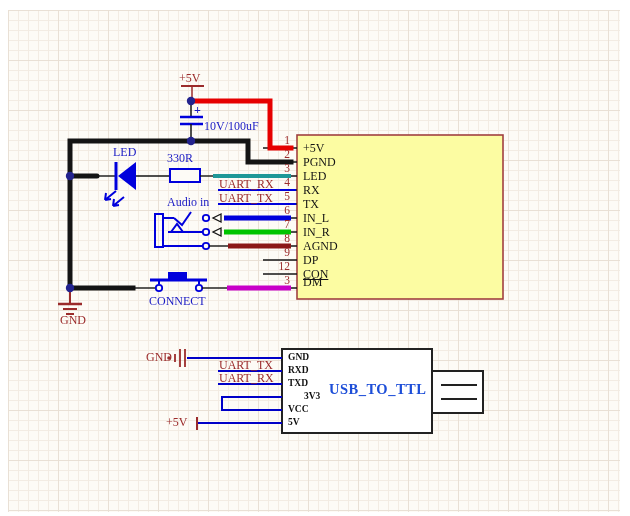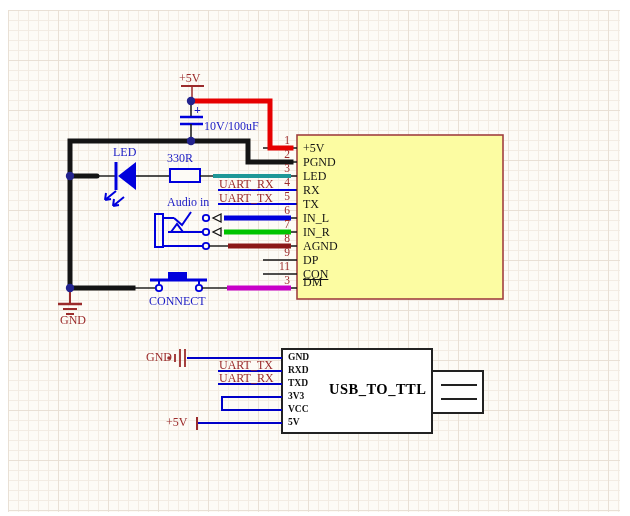--- a/index.html
+++ b/index.html
@@ -12,21 +12,21 @@
       linear-gradient(#f3ece3 1px, transparent 1px),
       linear-gradient(90deg,#f3ece3 1px, transparent 1px);
     background-size:50px 50px,50px 50px,10px 10px,10px 10px;}
   svg{position:absolute;left:0;top:0;}
   .t{position:absolute;white-space:nowrap;line-height:1.15;}
   .dr{color:#9b2b2b;font-size:12px;}
   .bl{color:#1a1ac4;font-size:12px;}
   .pinname{position:absolute;left:303px;color:#141414;font-size:12px;line-height:14px;}
   .pinnum{position:absolute;left:258px;width:32px;text-align:right;color:#9b2b2b;font-size:11.5px;line-height:13px;}
   .m2pin{position:absolute;left:288px;color:#111;font-size:9.5px;font-weight:bold;line-height:11px;}
-  .title2{position:absolute;left:329px;top:381px;color:#000000;font-size:14.5px;font-weight:bold;letter-spacing:.5px;}
+  .title2{position:absolute;left:329px;top:381px;color:#1d4ed8;font-size:14.5px;font-weight:bold;letter-spacing:.5px;}
 </style>
 </head>
 <body>
 
 <div id="canvas">
   <div id="grid"></div>
 
   <svg width="630" height="516" viewBox="0 0 630 516">
 
     <g>
@@ -173,28 +173,28 @@
 
   <div class="pinnum" style="top:134px;">1</div>
   <div class="pinnum" style="top:148px;">2</div>
   <div class="pinnum" style="top:162px;">3</div>
   <div class="pinnum" style="top:176px;">4</div>
   <div class="pinnum" style="top:190px;">5</div>
   <div class="pinnum" style="top:204px;">6</div>
   <div class="pinnum" style="top:218px;">7</div>
   <div class="pinnum" style="top:232px;">8</div>
   <div class="pinnum" style="top:246px;">9</div>
-  <div class="pinnum" style="top:260px;">11</div>
+  <div class="pinnum" style="top:260px;">12</div>
   <div class="pinnum" style="top:274px;">3</div>
 
   <div class="t dr" style="left:146px;top:351px;">GND</div>
   <div class="t dr" style="left:219px;top:359px;">UART_TX</div>
   <div class="t dr" style="left:219px;top:372px;">UART_RX</div>
   <div class="t dr" style="left:166px;top:416px;">+5V</div>
 
   <div class="m2pin" style="top:352px;">GND</div>
   <div class="m2pin" style="top:365px;">RXD</div>
   <div class="m2pin" style="top:378px;">TXD</div>
-  <div class="m2pin" style="top:391px;">3V3</div>
+  <div class="m2pin" style="top:391px;margin-left:16px;">3V3</div>
   <div class="m2pin" style="top:404px;">VCC</div>
   <div class="m2pin" style="top:417px;">5V</div>
   <div class="title2">USB_TO_TTL</div>
 </div>
 
 </body></html>

